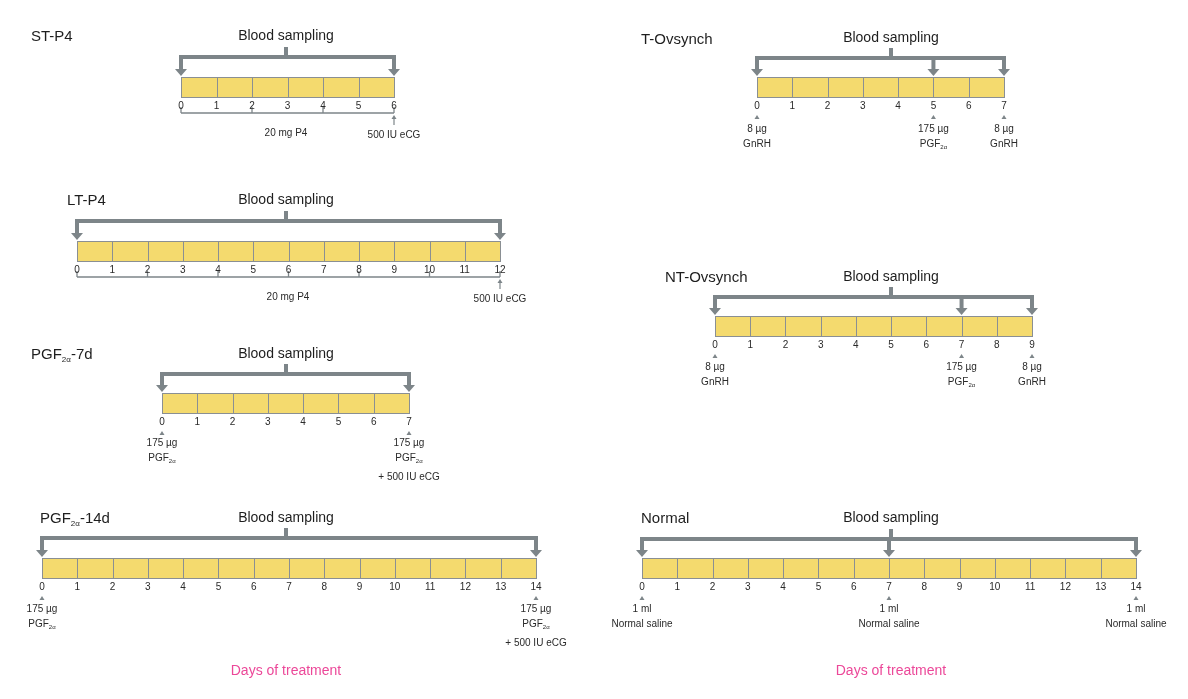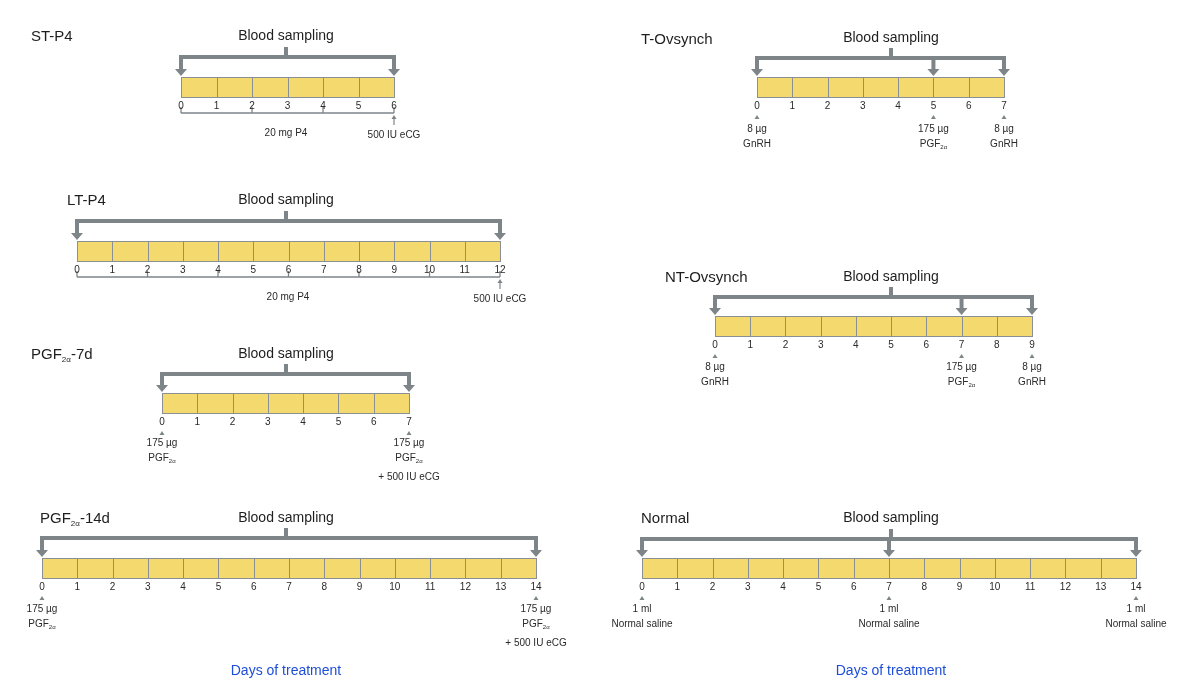--- a/index.html
+++ b/index.html
@@ -8,21 +8,21 @@
   .panel { position:absolute; left:0; top:0; width:1188px; height:699px; }
   .title { position:absolute; font-size:15px; color:#1e1e1e; white-space:nowrap; }
   .title sub { font-size:8px; vertical-align:-3px; }
   .bs-label { position:absolute; font-size:14px; color:#1e1e1e; white-space:nowrap; transform:translateX(-50%); }
   .bar { position:absolute; height:21px; background:#f4da6e; border:1px solid #8a8f93; box-sizing:border-box; display:flex; }
   .cell { flex:1; border-right:1px solid #8a8f93; height:100%; box-sizing:border-box; }
   .cell:last-child { border-right:none; }
   .tick { position:absolute; font-size:10px; color:#2a2a2a; transform:translateX(-50%); }
   .ann { position:absolute; font-size:10px; color:#2a2a2a; text-align:center; transform:translateX(-50%); white-space:nowrap; line-height:15px; }
   .ann sub { font-size:6px; vertical-align:-2px; }
-  .axis-label { position:absolute; font-size:14px; color:#1d4ed8; transform:translateX(-50%); white-space:nowrap; }
+  .axis-label { position:absolute; font-size:14px; color:#ec4899; transform:translateX(-50%); white-space:nowrap; }
   svg.overlay { position:absolute; left:0; top:0; width:1188px; height:699px; pointer-events:none; }
   .p4label { position:absolute; font-size:10px; color:#2a2a2a; transform:translateX(-50%); white-space:nowrap; }
 </style>
 </head>
 <body>
 
 <div class="panel">
   <svg class="overlay" id="overlay" xmlns="http://www.w3.org/2000/svg">
       <line x1="179" y1="57" x2="396" y2="57" stroke="#7d8589" stroke-width="4"></line>
       <line x1="286" y1="47" x2="286" y2="57" stroke="#7d8589" stroke-width="4"></line>

